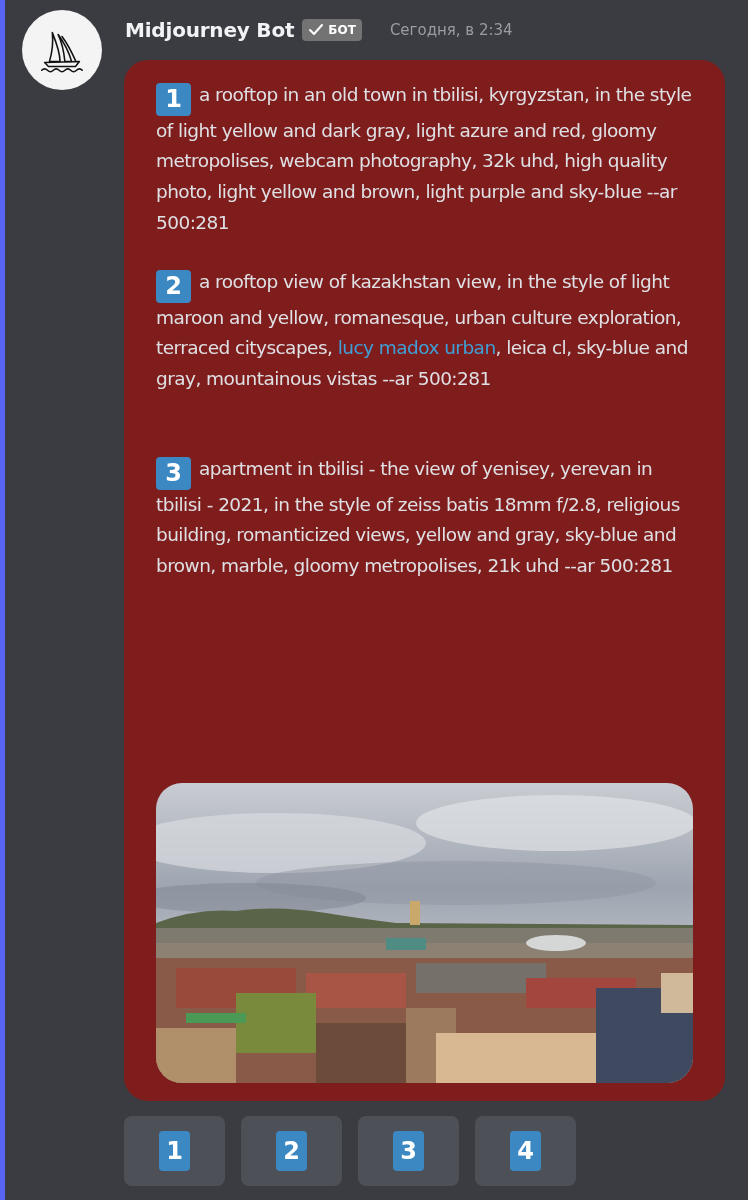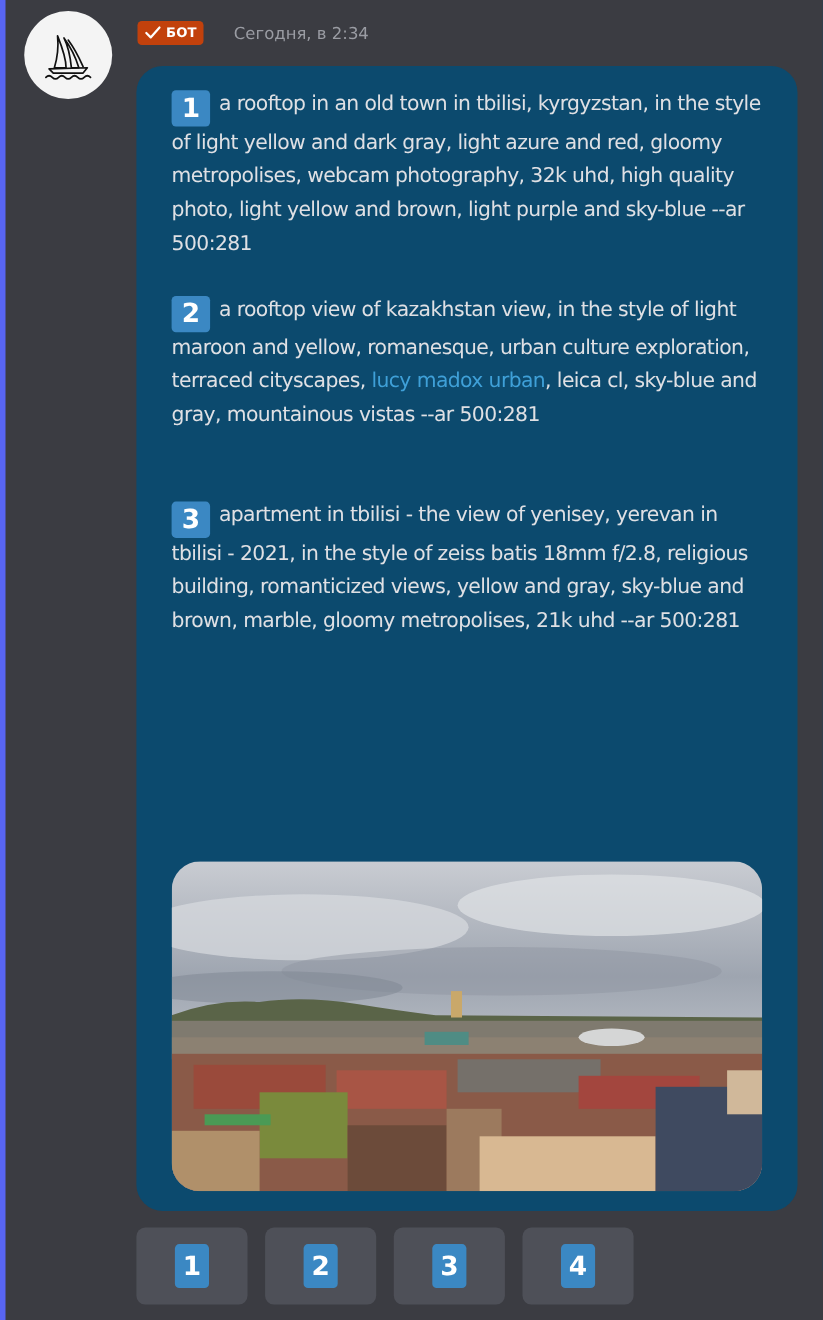--- a/index.html
+++ b/index.html
@@ -19,28 +19,28 @@
       border-radius: 50%; background: #f4f4f4;
       display: flex; align-items: center; justify-content: center;
     }
     .header {
       position: absolute; left: 125px; top: 12px; height: 36px;
       display: flex; align-items: center; gap: 8px;
     }
     .username { font-size: 20px; font-weight: bold; color: #f2f3f5; letter-spacing: -0.2px; }
     .bot-badge {
       display: inline-flex; align-items: center; gap: 4px;
-      background: #c2410c; color: #fff; border-radius: 4px;
+      background: #737373; color: #fff; border-radius: 4px;
       font-size: 12px; font-weight: bold; padding: 2px 6px; height: 22px;
     }
     .timestamp { font-size: 15px; color: #9a9ca3; margin-left: 20px; }
 
     .embed {
       position: absolute; left: 124px; top: 60px; width: 601px; height: 1041px;
-      background: #0c4a6e; border-radius: 24px;
+      background: #7f1d1d; border-radius: 24px;
     }
     .prompt {
       position: absolute; left: 32px; width: 540px;
       font-size: 18.5px; line-height: 30.6px; color: #dfe0e4;
       letter-spacing: -0.55px;
     }
     .num-badge {
       display: inline-flex; align-items: center; justify-content: center;
       width: 35px; height: 33px; background: #3b88c3; border-radius: 4px;
       color: #fff; font-weight: bold; font-size: 24px;
@@ -76,20 +76,21 @@
       <path d="M20 12 C24 22 28 32 28 42 L17 42 C20 32 21 22 20 12 Z"></path>
       <path d="M26 14 C32 22 37 32 40 42 L33 42 C32 32 30 22 26 14 Z"></path>
       <path d="M30 16 C36 24 40 32 44 41"></path>
       <path d="M12 43 L48 42 L44 47 L16 47 Z"></path>
       <path d="M9 51 q3 -3 6 0 t6 0 t6 0 t6 0 t6 0 t6 0 t6 0"></path>
     </g>
   </svg>
 </div>
 
 <div class="header">
+  <span class="username">Midjourney Bot</span>
   <span class="bot-badge">
     <svg width="16" height="14" viewBox="0 0 16 14">
       <path d="M2 7 L6 11 L14 2" fill="none" stroke="#fff" stroke-width="2" stroke-linecap="round" stroke-linejoin="round"></path>
     </svg>
     <span>БОТ</span>
   </span>
   <span class="timestamp">Сегодня, в 2:34</span>
 </div>
 
 <div class="embed">

